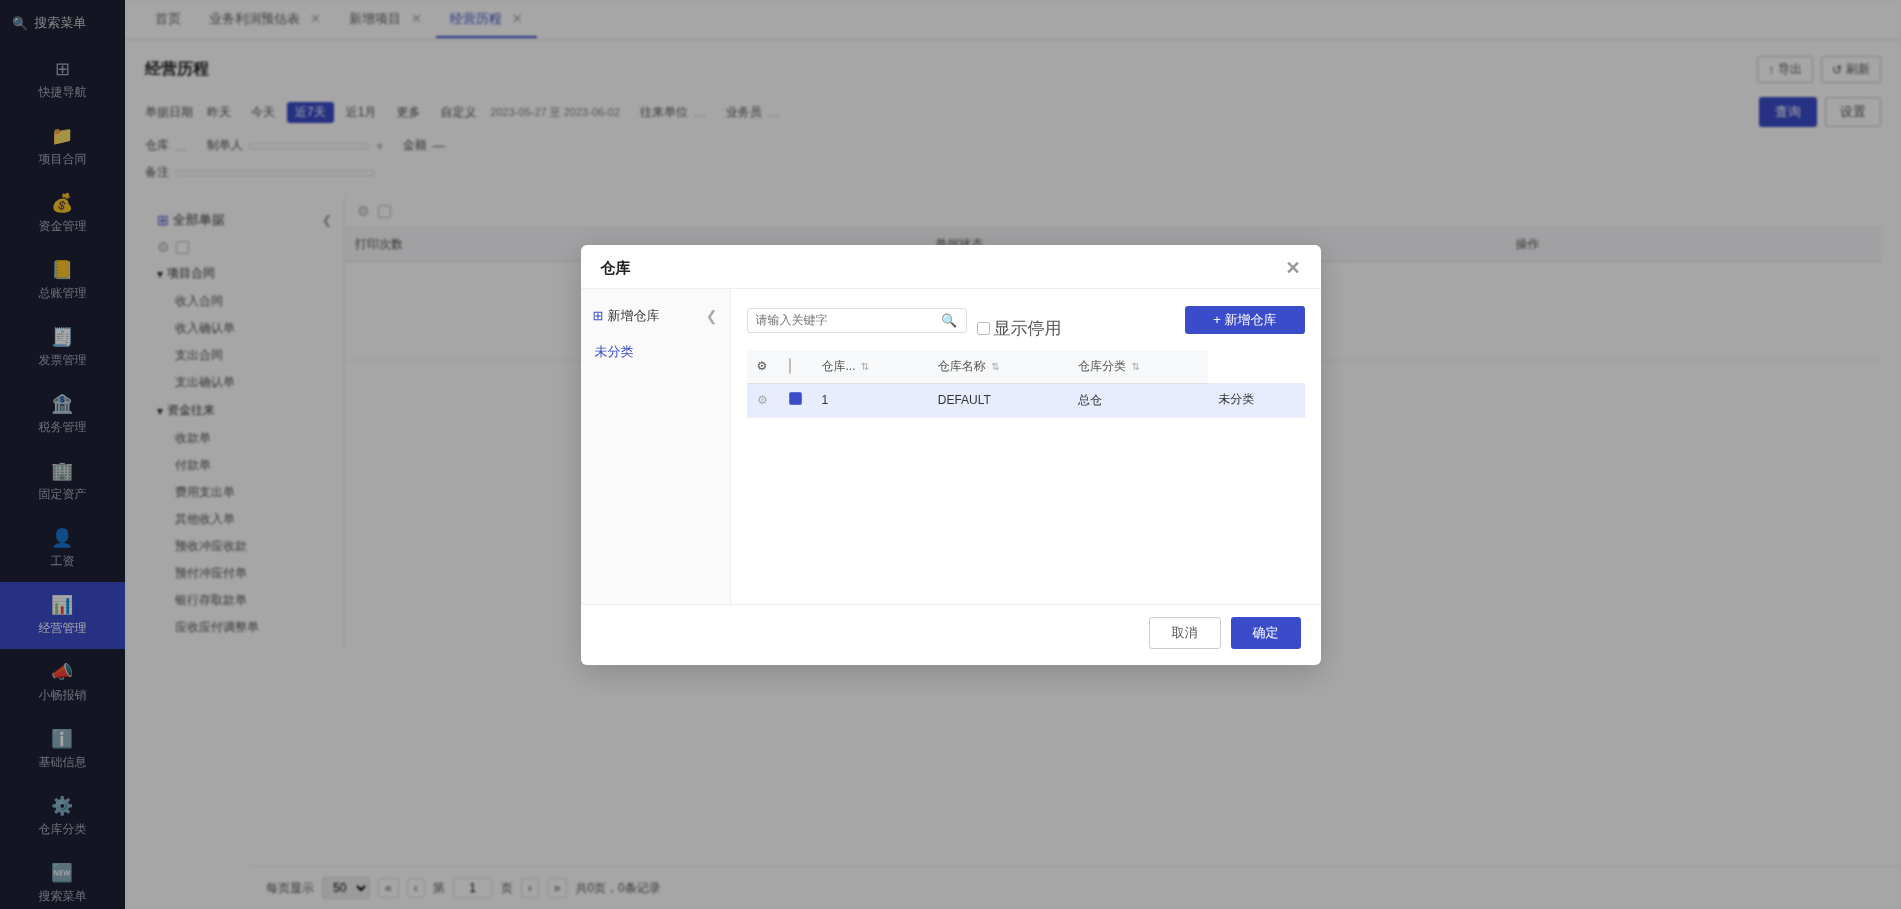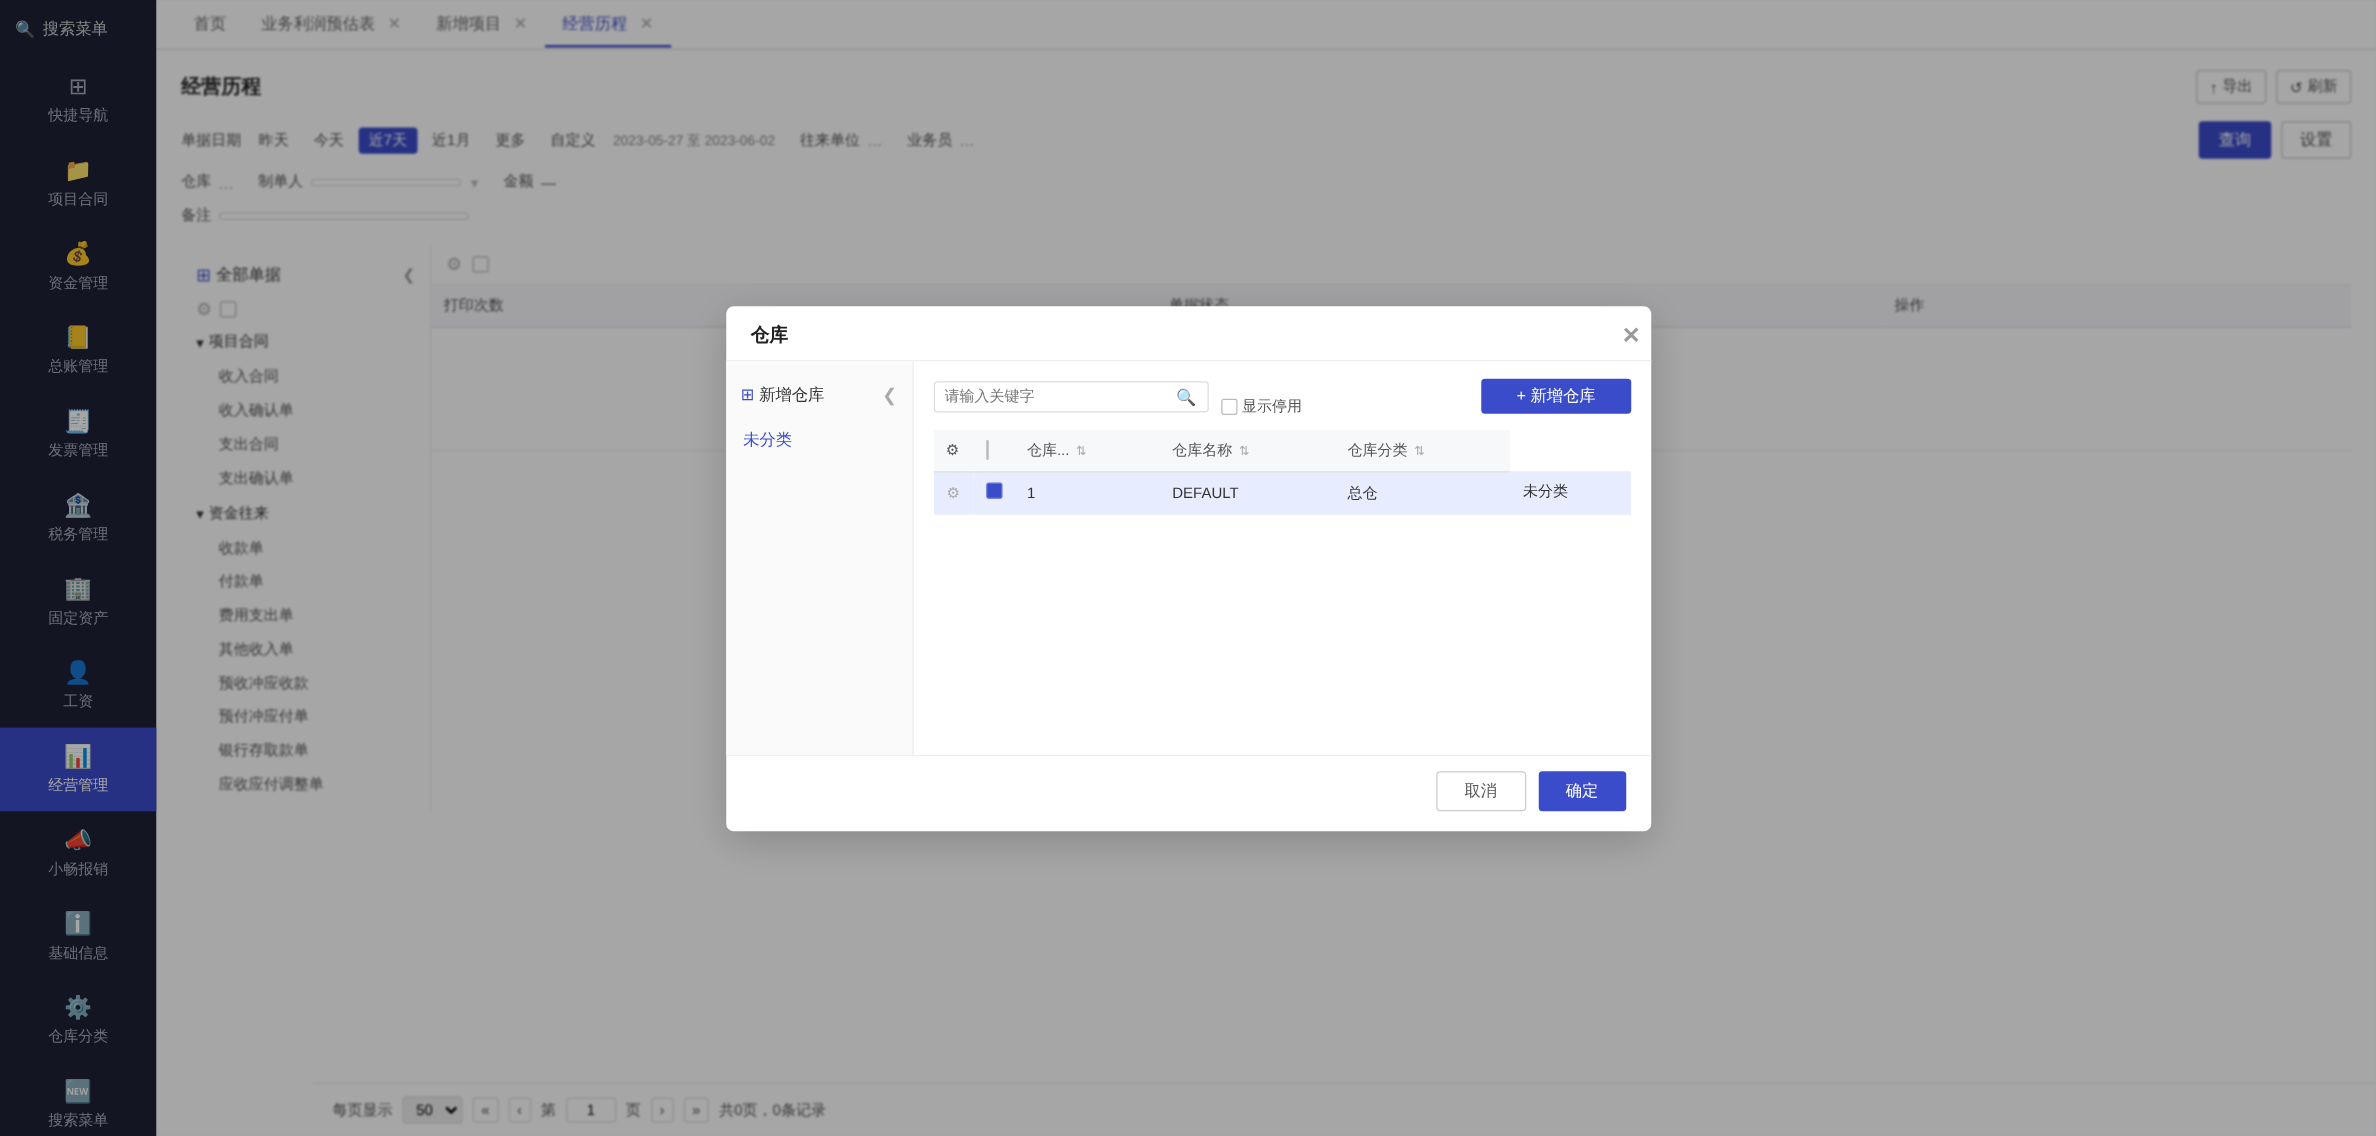--- a/index.html
+++ b/index.html
@@ -142,21 +142,21 @@
     
     .modal {
       position: fixed; top: 50%; left: 50%; transform: translate(-50%, -50%);
       background: #fff; border-radius: 6px; z-index: 200;
       width: 740px; min-height: 420px;
       box-shadow: 0 8px 32px rgba(0,0,0,0.18);
       display: flex; flex-direction: column;
     }
     .modal-header {
       display: flex; align-items: center; justify-content: space-between;
-      padding: 14px 8px 10px 20px; border-bottom: 1px solid #eee;
+      padding: 14px 20px 10px 20px; border-bottom: 1px solid #eee;
       font-size: 15px; font-weight: 600; color: #222;
     }
     .modal-close {
       cursor: pointer; color: #999; font-size: 18px; line-height: 1;
     }
     .modal-body { display: flex; flex: 1; min-height: 0; }
 
     
     .modal-left {
       width: 150px; border-right: 1px solid #eee; padding: 12px 0;
@@ -181,21 +181,21 @@
     }
     .search-input-wrap {
       display: flex; align-items: center; border: 1px solid #ddd;
       border-radius: 3px; padding: 4px 8px; flex: 1; max-width: 220px;
       background: #fff;
     }
     .search-input-wrap input {
       border: none; outline: none; font-size: 12px; flex: 1; color: #333;
     }
     .search-icon { color: #aaa; font-size: 13px; cursor: pointer; }
-    .show-disabled { display: flex; align-items: center; gap: 4px; font-size: 12px; color: #555; margin-top: 16px; }
+    .show-disabled { display: flex; align-items: center; gap: 4px; font-size: 17px; color: #555; margin-top: 16px; }
     .checkbox { width: 13px; height: 13px; border: 1px solid #bbb; border-radius: 2px; cursor: pointer; }
     .btn-add-warehouse {
       margin-left: auto; background: #3b4cca; color: #fff; border: none;
       padding: 5px 28px; border-radius: 3px; font-size: 13px; cursor: pointer;
       white-space: nowrap;
     }
 
     
     .modal-table { width: 100%; border-collapse: collapse; font-size: 12px; }
     .modal-table th {

